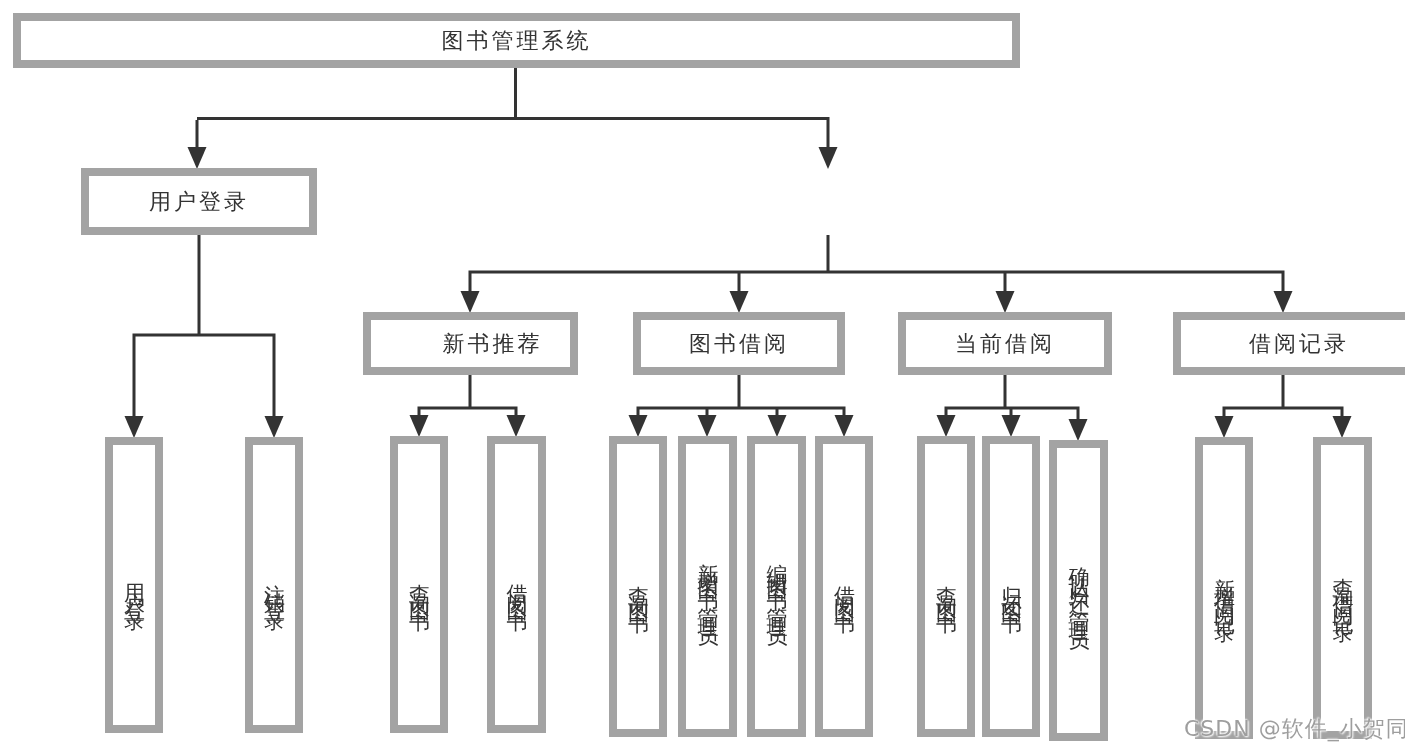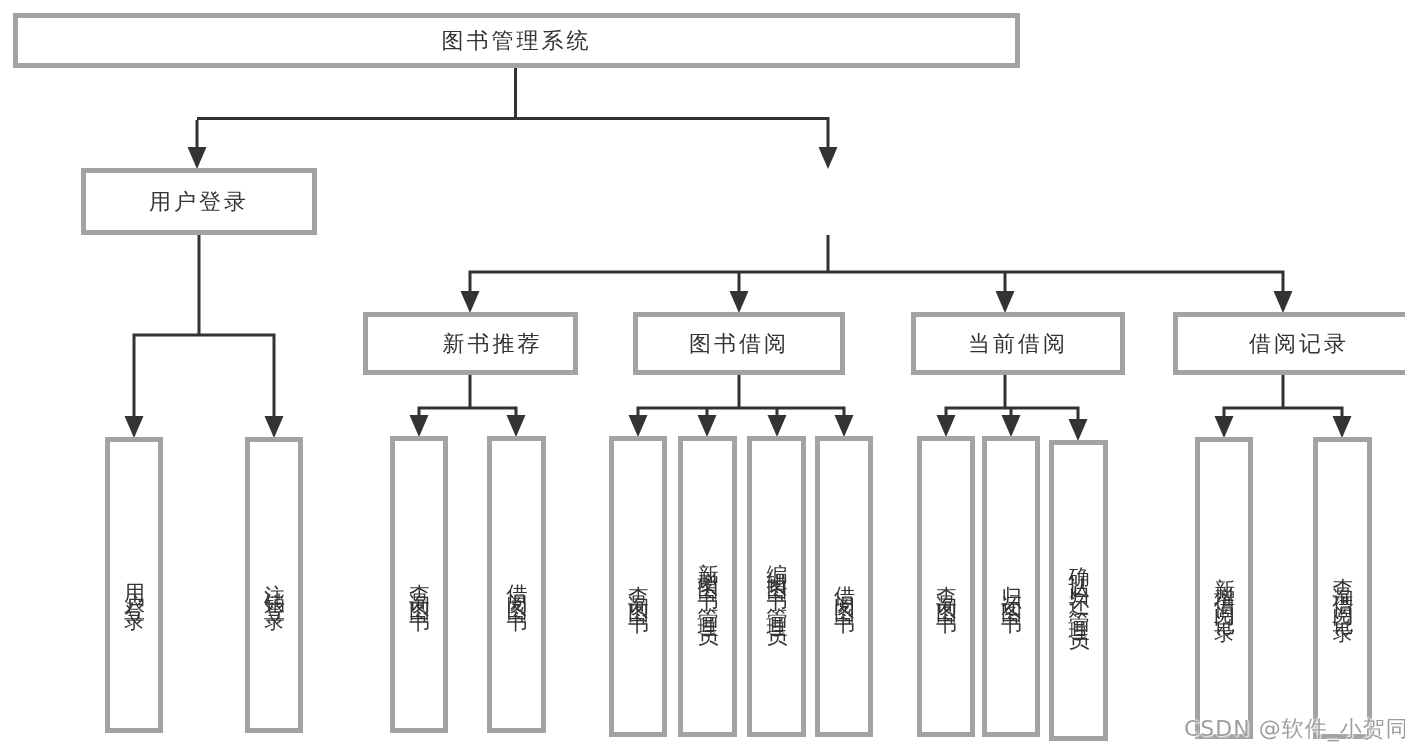--- a/index.html
+++ b/index.html
@@ -8,21 +8,21 @@
     width:1405px;height:747px;
     background:#ffffff;
     font-family:"DejaVu Sans","Liberation Sans",sans-serif;
     color:#333333;
     overflow:hidden;
   }
   #connectors{position:absolute;left:0;top:0;z-index:1;}
   .box{
     position:absolute;
     box-sizing:border-box;
-    border:5px solid #a3a3a3;
+    border:8px solid #a3a3a3;
     background:#ffffff;
     display:flex;align-items:center;justify-content:center;
     z-index:2;
     color:#333333;
   }
   .hlabel{font-size:22px;letter-spacing:3px;white-space:nowrap;}
   .leaf{
     writing-mode:vertical-rl;
     text-orientation:mixed;
     font-size:21px;
@@ -84,21 +84,21 @@
       <polygon points="1332.5,416 1351.5,416 1342,438"></polygon>
     </g>
   </svg>
 
   <div class="box hlabel" style="left:13px;top:13px;width:1007px;height:55px;">图书管理系统</div>
 
   <div class="box hlabel" style="left:81px;top:168px;width:236px;height:67px;">用户登录</div>
 
   <div class="box hlabel" style="left:363px;top:312px;width:215px;height:63px;padding-left:44px;">新书推荐</div>
   <div class="box hlabel" style="left:633px;top:312px;width:212px;height:63px;text-align:center;">图书借阅</div>
-  <div class="box hlabel" style="left:898px;top:312px;width:214px;height:63px;margin-left:13px;">当前借阅</div>
+  <div class="box hlabel" style="left:898px;top:312px;width:214px;height:63px;">当前借阅</div>
   <div class="box hlabel" style="left:1173px;top:312px;width:252px;height:63px;">借阅记录</div>
 
   <div class="box leaf" style="left:105px;top:437px;width:58px;height:296px;">用户登录</div>
   <div class="box leaf" style="left:245px;top:437px;width:58px;height:296px;">注销登录</div>
 
   <div class="box leaf" style="left:390px;top:436px;width:58px;height:297px;">查询图书</div>
   <div class="box leaf" style="left:487px;top:436px;width:59px;height:297px;">借阅图书</div>
 
   <div class="box leaf" style="left:609px;top:436px;width:58px;height:301px;">查询图书</div>
   <div class="box leaf" style="left:678px;top:436px;width:59px;height:301px;">新增图书（管理员）</div>

